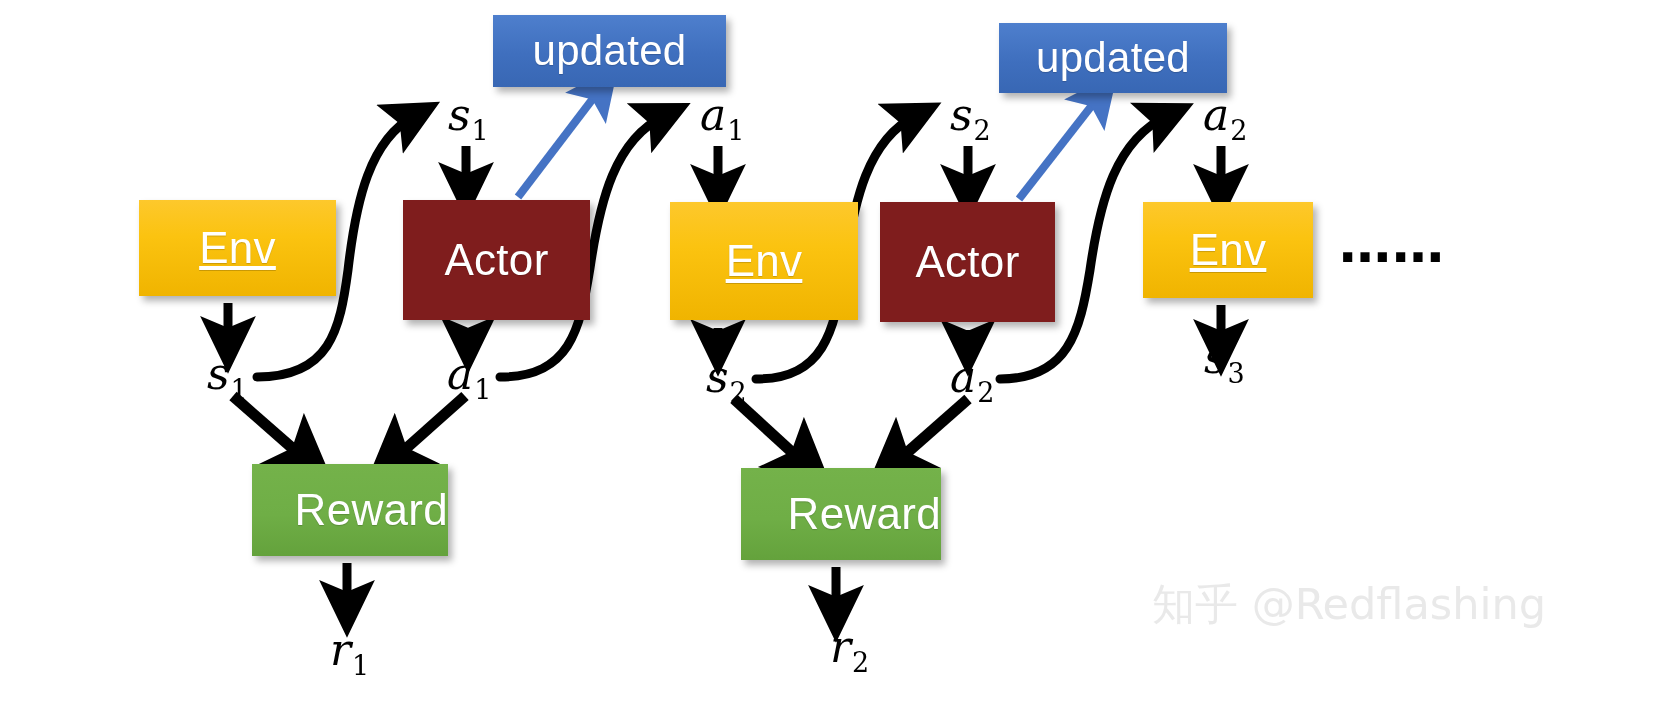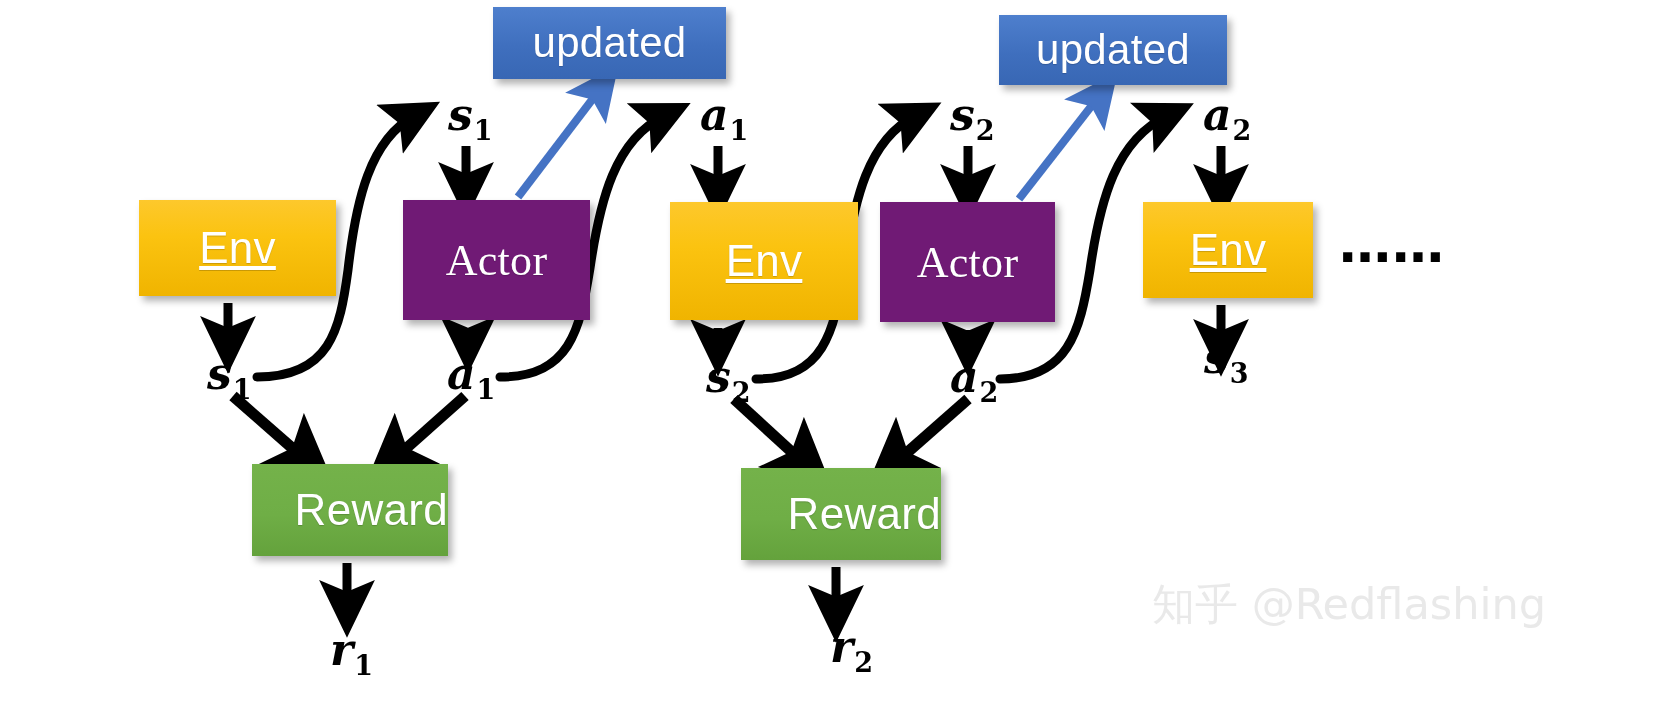--- a/index.html
+++ b/index.html
@@ -37,38 +37,38 @@
     text-shadow: 0 1px 1px rgba(0,0,0,0.18);
     box-sizing: border-box;
     z-index: 5;
   }
   .node.env {
     background: linear-gradient(180deg, #fdc82c 0%, #fbc310 38%, #f0b400 100%);
     font-size: 44px;
     text-decoration: underline;
   }
   .node.actor {
-    background: #701a75;
+    background: #7f1d1d;
     font-size: 44px;
-    font-family: Liberation Serif, serif;
   }
   .node.reward {
     background: linear-gradient(180deg, #74b24a 0%, #6fae46 55%, #64a23c 100%);
     font-size: 44px;
     justify-content: flex-end;
   }
   .node.updated {
     background: linear-gradient(180deg, #4e7fcd 0%, #3f6fbe 55%, #3867b4 100%);
     font-size: 42px;
+    margin-top: 8px;
   }
   .mathlabel {
     position: absolute;
     font-family: "DejaVu Serif", serif;
     font-style: italic;
-    font-weight: 700;
+    font-weight: 400;
     color: #000000;
     white-space: nowrap;
     z-index: 6;
     line-height: 1;
   }
   .mathlabel .base { font-size: 44px; }
   .mathlabel .sub {
     font-size: 27px;
     font-style: normal;
     position: relative;

